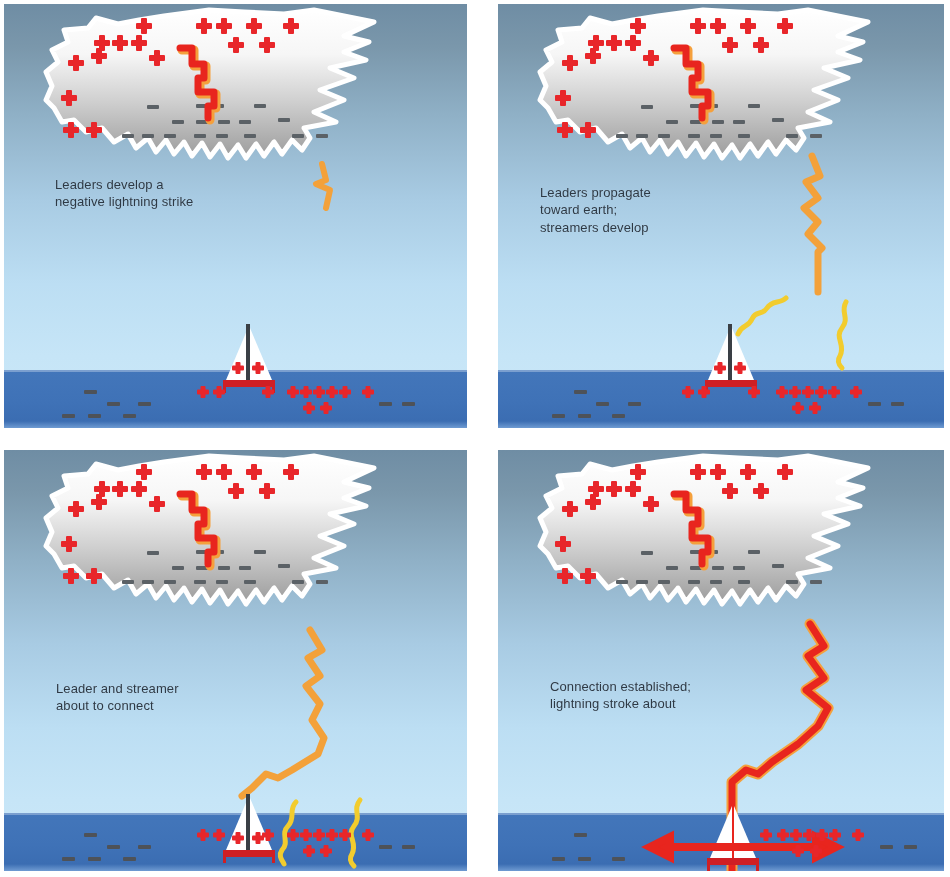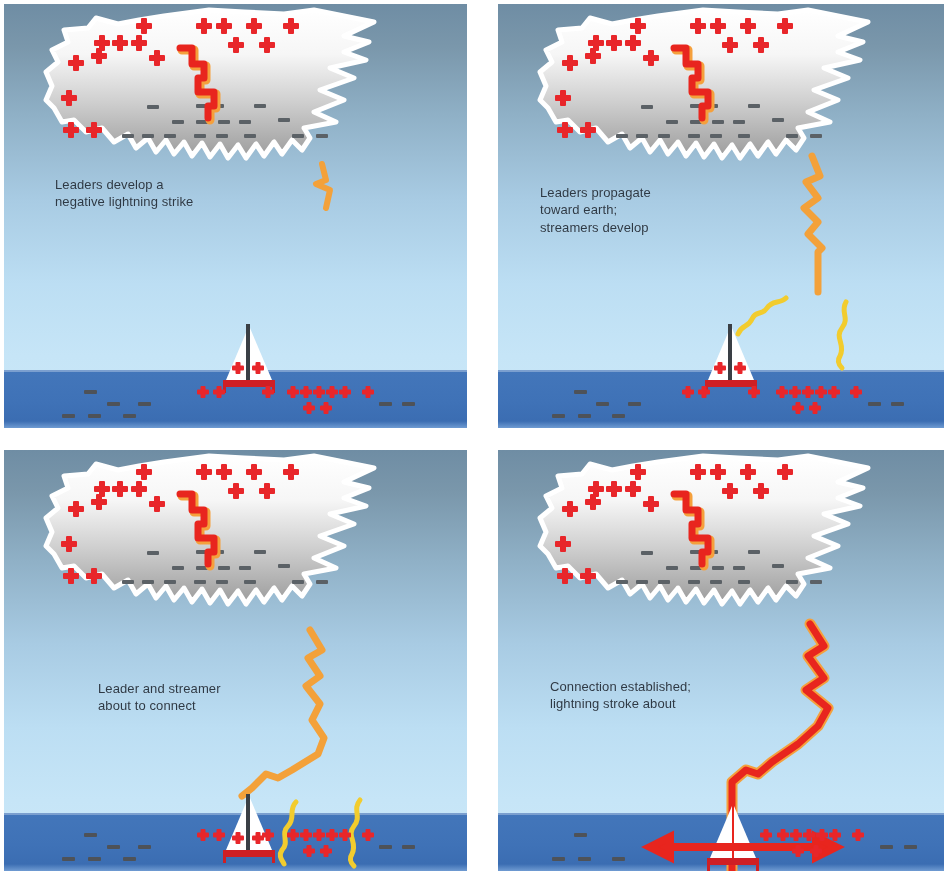--- a/index.html
+++ b/index.html
@@ -613,21 +613,21 @@
         </svg>
       </div>
       <div class="bolt" style="left:0;top:0;">
         <svg width="330" height="160" viewBox="0 0 330 160">
           <polyline points="138,42 150,42 150,58 162,58 162,72 156,72 156,86 172,86 172,100 166,100 166,112" fill="none" stroke="#f5a03c" stroke-width="9" stroke-linejoin="round" stroke-linecap="round"></polyline>
           <polyline points="136,40 148,40 148,56 160,56 160,70 154,70 154,84 170,84 170,98 164,98 164,110" fill="none" stroke="#e8251e" stroke-width="7" stroke-linejoin="round" stroke-linecap="round"></polyline>
         </svg>
       </div>
     </div>
 
-    <div class="caption" style="left:52px;top:654px;position:absolute;top:230px;margin-left:42px;">Leader and streamer
+    <div class="caption" style="left:52px;top:654px;position:absolute;top:230px;">Leader and streamer
 about to connect</div>
 
     <div class="bolt" style="left:230px;top:178px;">
       <svg width="120" height="200" viewBox="0 0 120 200">
         <polyline points="76,2 88,22 74,30 86,48 72,58 86,76 78,92 90,110 84,126 58,142 44,150 32,146 18,160 8,168" fill="none" stroke="#f3a13a" stroke-width="7" stroke-linejoin="round" stroke-linecap="round"></polyline>
       </svg>
     </div>
 
     <div class="bolt" style="left:268px;top:350px;">
       <svg width="40" height="66" viewBox="0 0 40 66">

